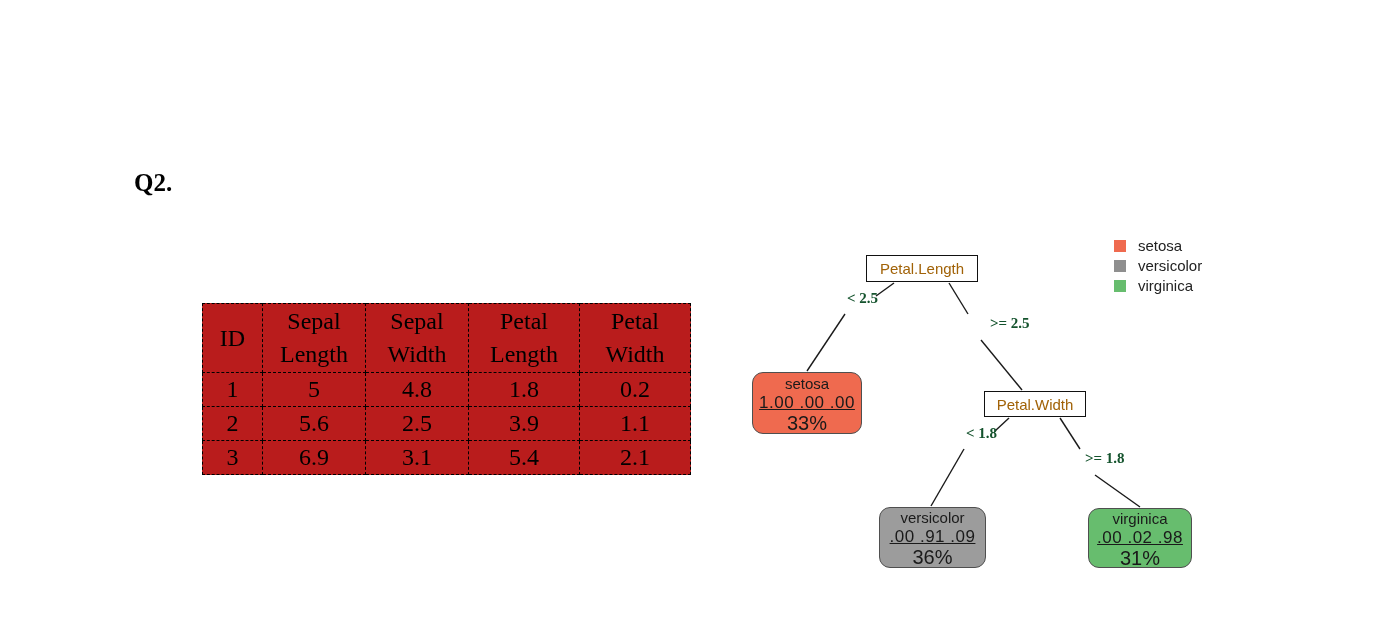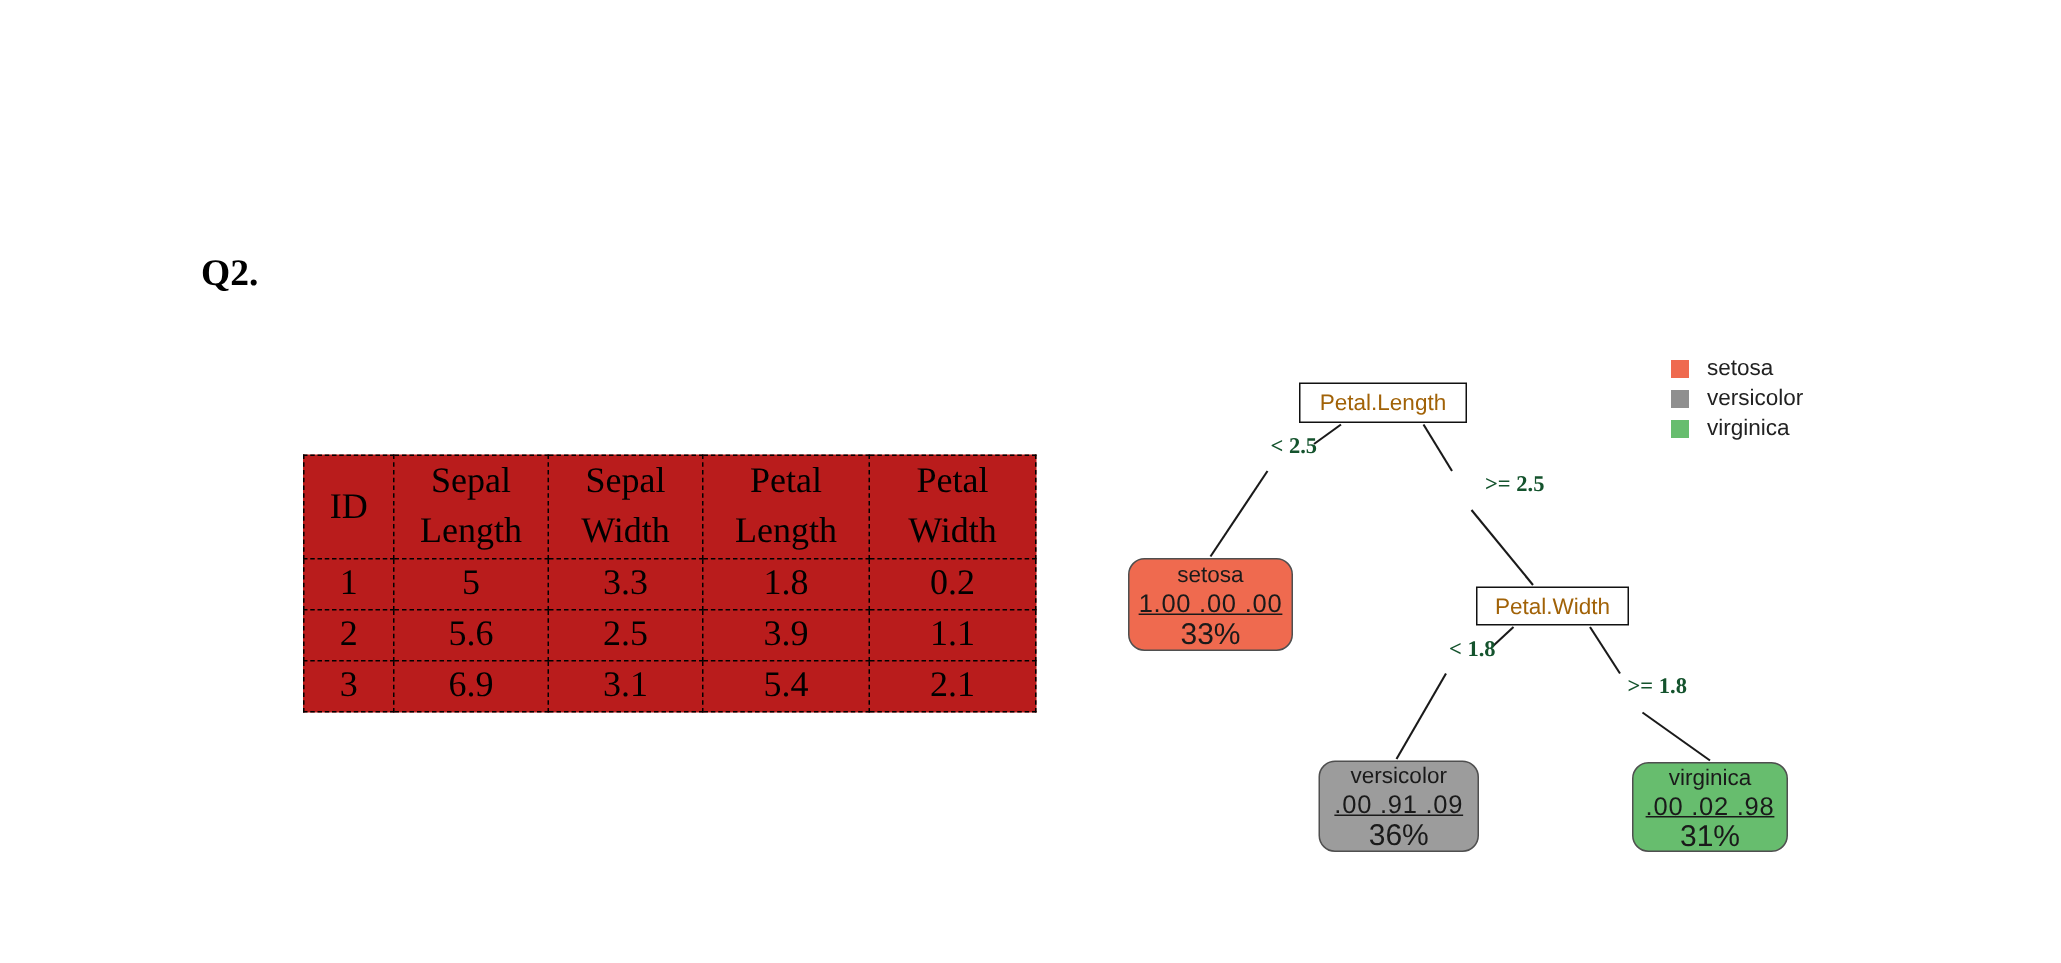--- a/index.html
+++ b/index.html
@@ -209,21 +209,21 @@
         <th class="col-pw hdr-two-line">
           <span>Petal</span>
           <span>Width</span>
         </th>
       </tr>
     </thead>
     <tbody>
       <tr>
         <td>1</td>
         <td>5</td>
-        <td>3.3</td>
+        <td>4.8</td>
         <td>1.8</td>
         <td>0.2</td>
       </tr>
       <tr>
         <td>2</td>
         <td>5.6</td>
         <td>2.5</td>
         <td>3.9</td>
         <td>1.1</td>
       </tr>

